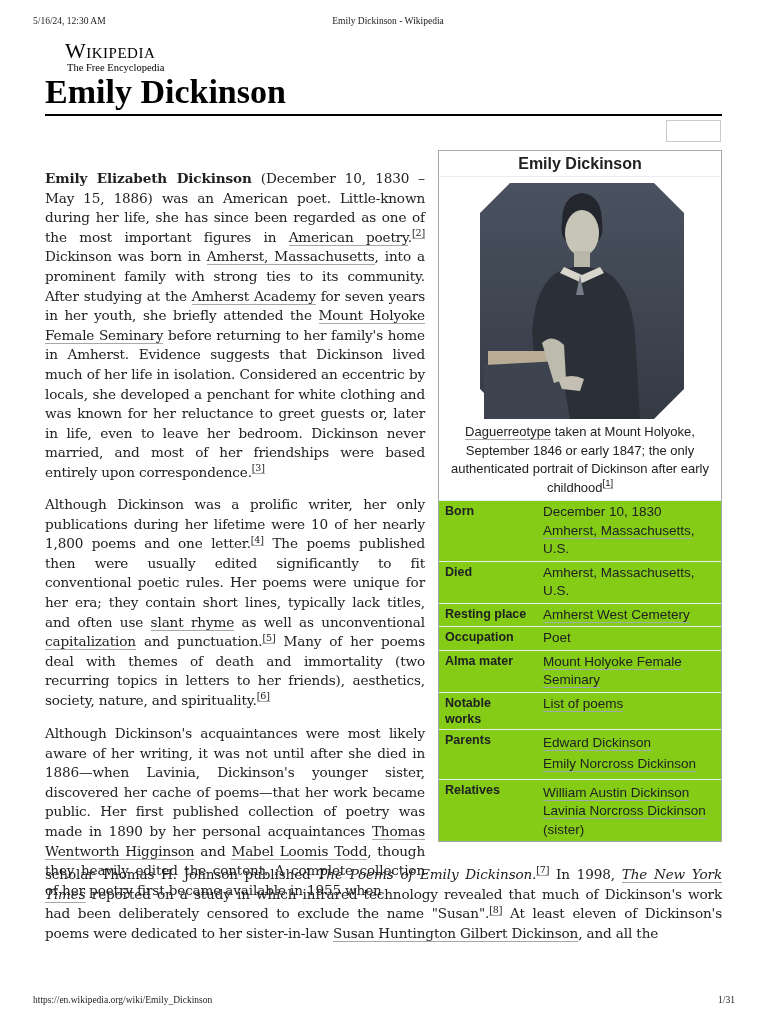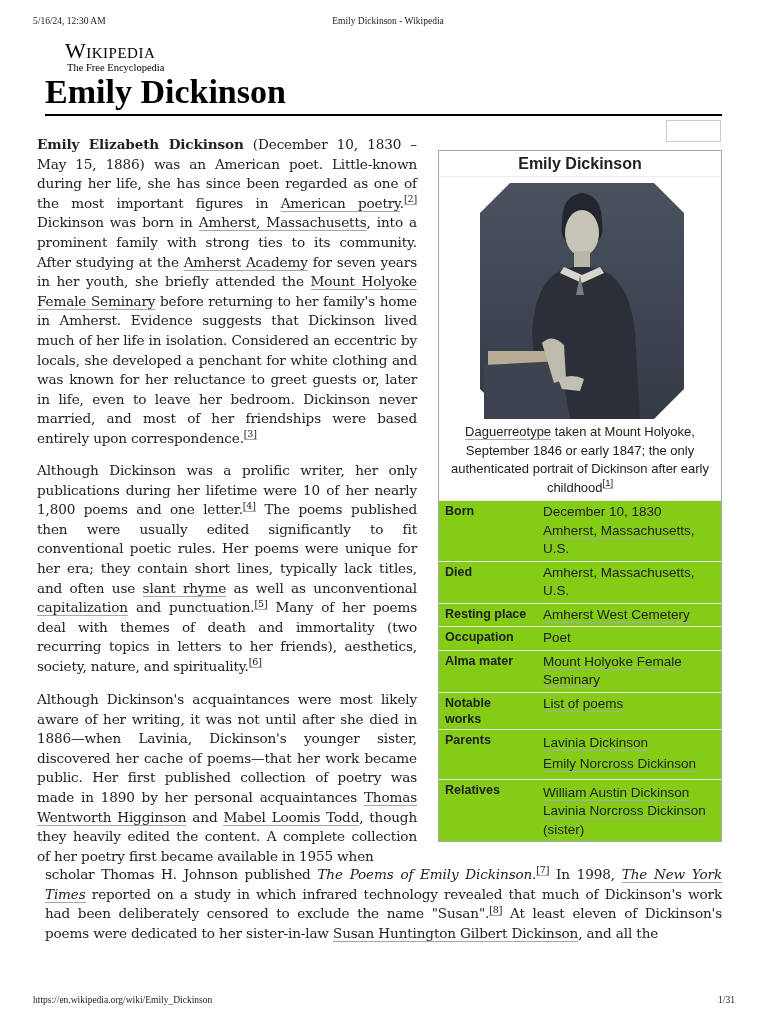--- a/index.html
+++ b/index.html
@@ -7,21 +7,21 @@
   .print-header { position: absolute; top: 16px; left: 0; width: 768px; height: 14px; font-family: "Liberation Serif", serif; font-size: 9.5px; color: #222; }
   .print-header .date { position: absolute; left: 33px; top: 0; }
   .print-header .ptitle { position: absolute; left: 4px; width: 768px; text-align: center; top: 0; }
   .logo { position: absolute; left: 65px; top: 40px; font-family: "Liberation Serif", serif; color: #000; }
   .logo .wordmark { font-size: 22px; letter-spacing: 0.5px; line-height: 22px; font-variant: small-caps; }
   .logo .tagline { font-size: 10.5px; line-height: 12px; margin-left: 2px; }
   .page-title { position: absolute; left: 45px; top: 72px; font-family: "Liberation Serif", serif; font-weight: bold; font-size: 34px; line-height: 40px; color: #000; margin: 0; }
   .title-rule { position: absolute; left: 45px; top: 114px; width: 677px; height: 2px; background: #000; }
   .empty-box { position: absolute; left: 666px; top: 120px; width: 55px; height: 22px; border: 1px solid #c8ccd1; box-sizing: border-box; }
 
-  .body-text { position: absolute; left: 37px; width: 380px; font-family: "DejaVu Serif", serif; font-size: 13.6px; line-height: 19.6px; text-align: justify; color: #202122; letter-spacing: -0.15px; }
+  .body-text { position: absolute; left: 45px; width: 380px; font-family: "DejaVu Serif", serif; font-size: 13.6px; line-height: 19.6px; text-align: justify; color: #202122; letter-spacing: -0.15px; margin-top: 34px; }
   .body-text p { margin: 0; }
   #para1 { top: 135px; }
   #para2 { top: 461px; }
   #para3 { top: 690px; }
   .wide-text { position: absolute; left: 45px; top: 865px; width: 677px; font-family: "DejaVu Serif", serif; font-size: 13.6px; line-height: 19.6px; text-align: justify; color: #202122; letter-spacing: -0.15px; }
   .link { color: #202122; text-decoration: none; border-bottom: 1px solid #a2a9b1; }
   sup { font-size: 9.5px; line-height: 0; }
   sup .ref { color: #202122; border-bottom: 1px solid #a2a9b1; }
   b.lead { font-weight: bold; }
 
@@ -124,21 +124,21 @@
     <div class="ib-label">Alma mater</div>
     <div class="ib-value"><a class="link">Mount Holyoke Female Seminary</a></div>
   </div>
   <div class="ib-row">
     <div class="ib-label">Notable works</div>
     <div class="ib-value"><a class="link">List of poems</a></div>
   </div>
   <div class="ib-row">
     <div class="ib-label">Parents</div>
     <div class="ib-value" style="padding-top:4px">
-        <span class="spaced"><a class="link">Lavinia Dickinson</a></span>
+        <span class="spaced"><a class="link">Edward Dickinson</a></span>
         <span class="spaced"><a class="link">Emily Norcross Dickinson</a></span>
       </div>
   </div>
   <div class="ib-row">
     <div class="ib-label">Relatives</div>
     <div class="ib-value" style="padding-top:4px">
       <span class="line"><a class="link">William Austin Dickinson</a></span>
       <span class="line"><a class="link">Lavinia Norcross Dickinson</a></span>
       <span class="line">(sister)</span>
     </div>

